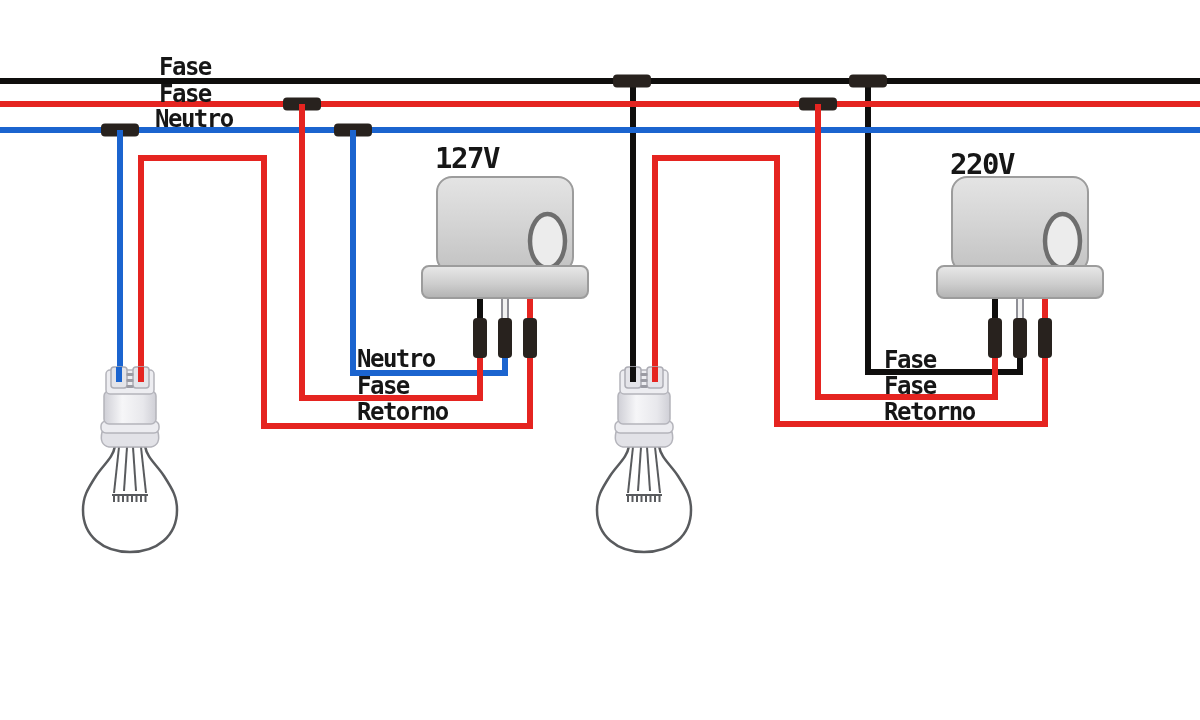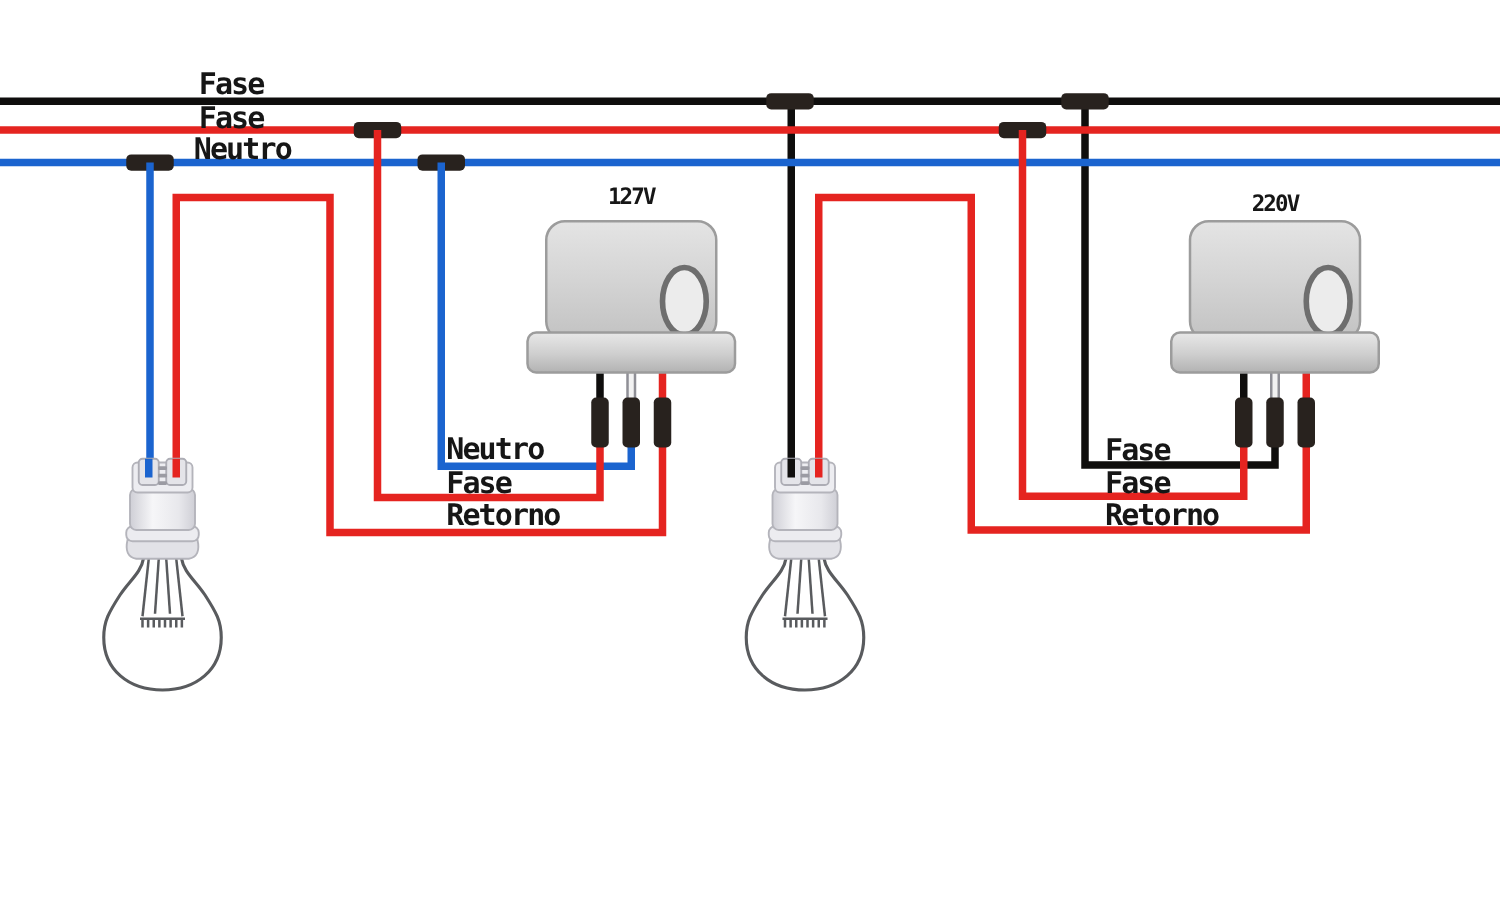--- a/index.html
+++ b/index.html
@@ -16,26 +16,25 @@
     font-weight:bold;
     font-size:24px;
     line-height:21px;
     letter-spacing:-1.5px;
     color:var(--label-text,#141414);
     white-space:nowrap;
   }
   .title{
     position:absolute;
     font-weight:bold;
-    font-size:18px;
+    font-size:29px;
     line-height:22px;
     letter-spacing:-1.5px;
     color:var(--label-text,#141414);
     width:140px;
-    text-align:center;
     white-space:nowrap;
   }
 </style>
 </head>
 <body>
 
 <div class="stage">
 
 <svg width="1200" height="720" viewBox="0 0 1200 720">
   <defs>

